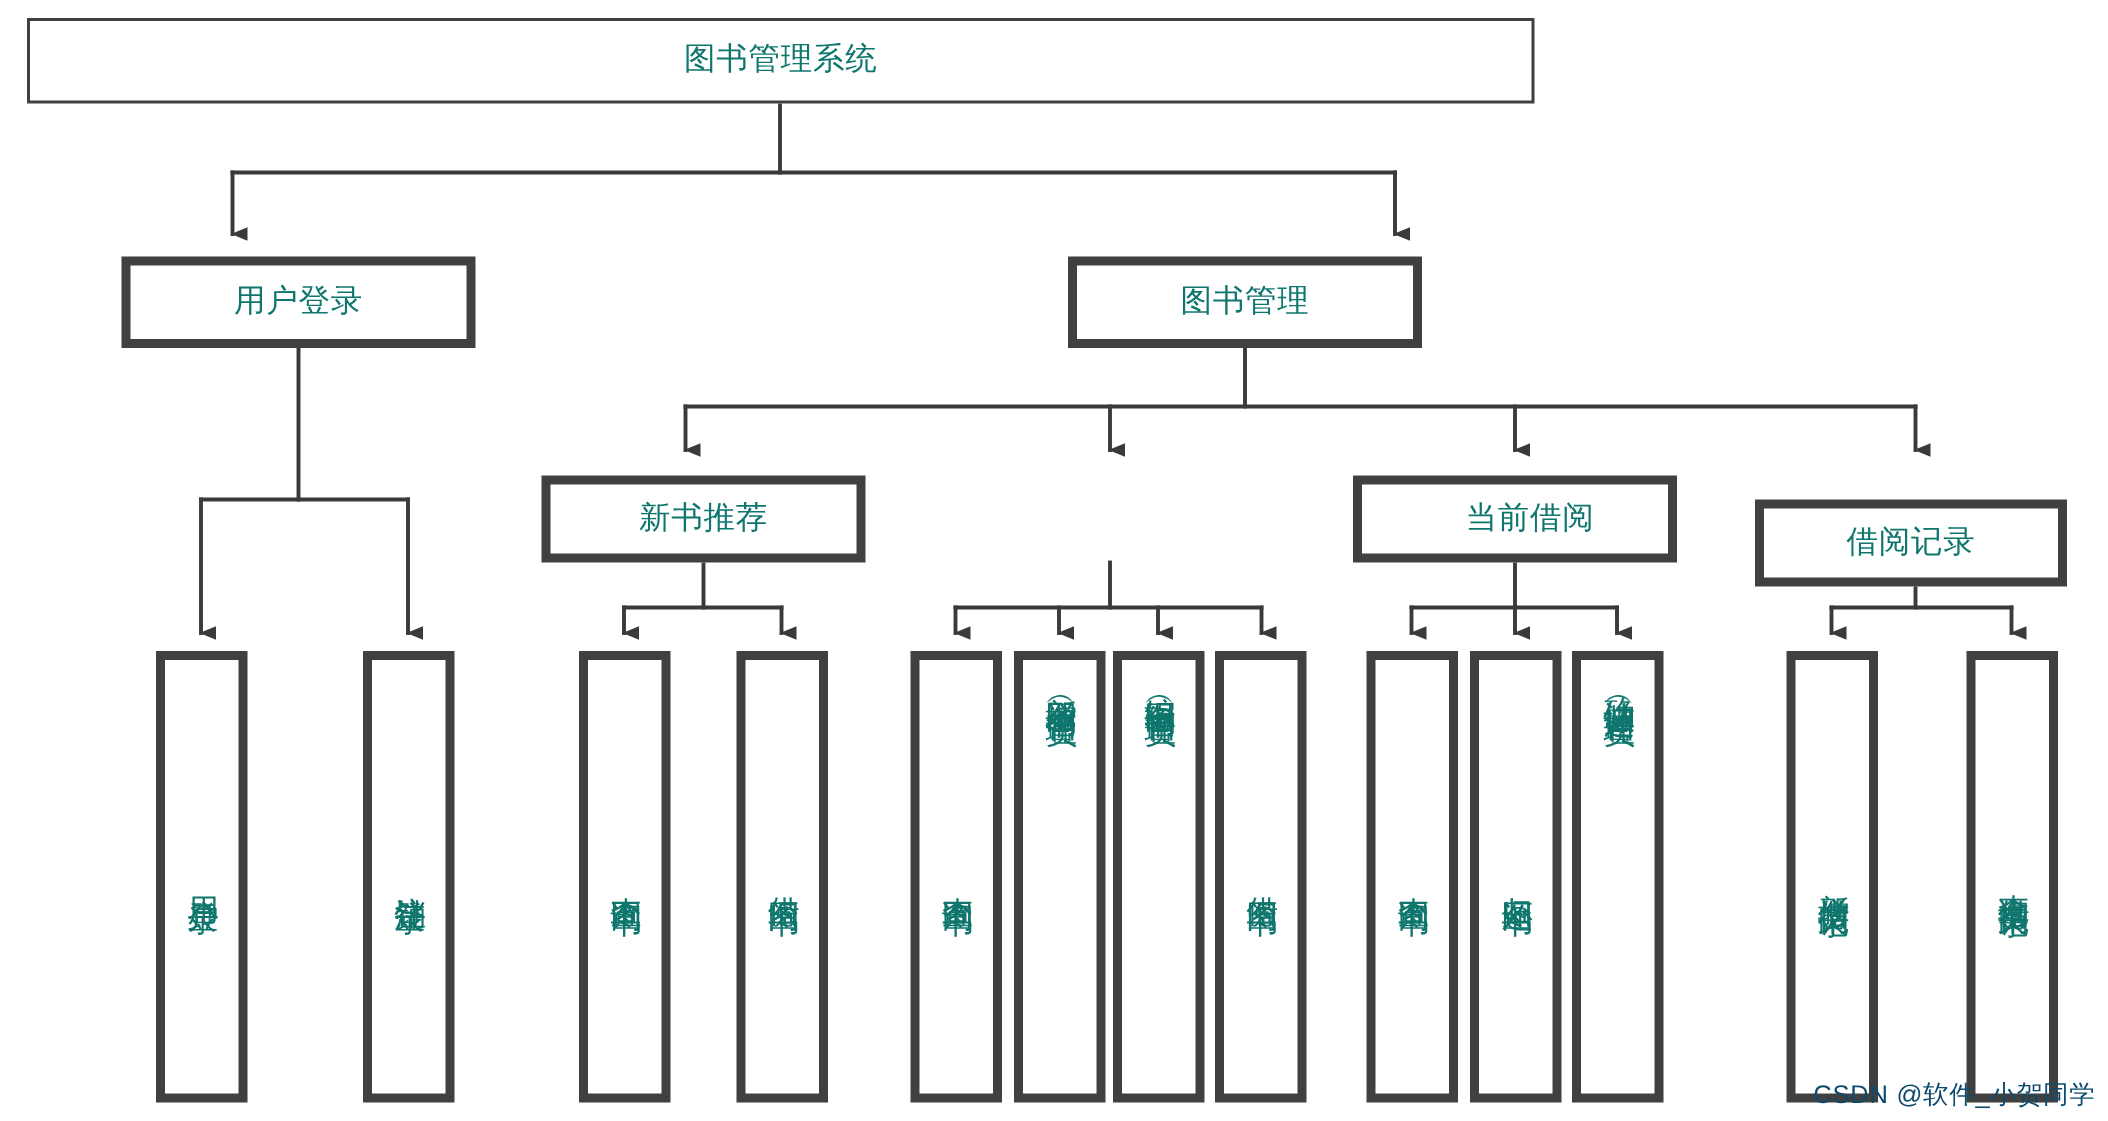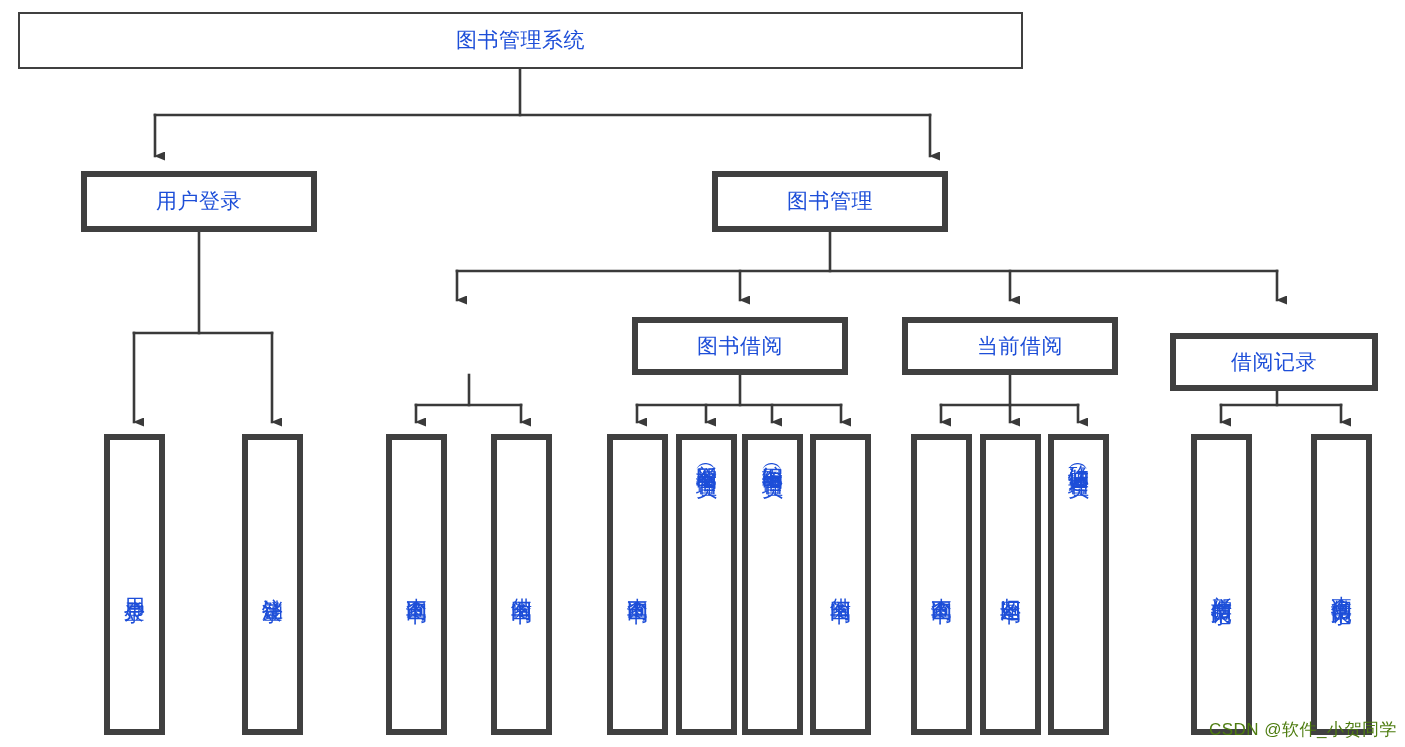--- a/index.html
+++ b/index.html
@@ -27,21 +27,21 @@
     pointer-events: none;
   }
   .node {
     position: absolute;
     box-sizing: border-box;
     border: 6px solid #404040;
     background: #ffffff;
     display: flex;
     align-items: center;
     justify-content: center;
-    color: #1d4ed8;
+    color: #0f766e;
   }
   .node.root {
     border-width: 2px;
   }
   .node .label {
     font-size: 21px;
     line-height: 1.15;
     letter-spacing: 0.5px;
     white-space: nowrap;
   }
@@ -64,21 +64,21 @@
     align-items: flex-start;
   }
   .node.vert.tall-text .label {
     margin-top: 2px;
   }
   .watermark {
     position: absolute;
     right: 8px;
     bottom: 6px;
     font-size: 17px;
-    color: #4d7c0f;
+    color: #0c4a6e;
     letter-spacing: 0.5px;
     white-space: nowrap;
     user-select: none;
   }
 </style>
 </head>
 <body>
 
 <div id="canvas">
 
@@ -137,24 +137,24 @@
   </div>
 
   <div class="node" style="left:81px; top:171px; width:236px; height:61px;">
     <span class="label">用户登录</span>
   </div>
 
   <div class="node" style="left:712px; top:171px; width:236px; height:61px;align-items:center;">
     <span class="label">图书管理</span>
   </div>
 
-
-  <div class="node" style="left:632px; top:317px; width:216px; height:58px;">
-    <span class="label">图书借阅</span>
-  </div>
+  <div class="node" style="left:361px; top:317px; width:216px; height:58px;">
+    <span class="label">新书推荐</span>
+  </div>
+
 
   <div class="node" style="left:902px; top:317px; width:216px; height:58px;padding-left:20px;">
     <span class="label">当前借阅</span>
   </div>
 
   <div class="node" style="left:1170px; top:317px; width:208px; height:58px;margin-top:16px;">
     <span class="label">借阅记录</span>
   </div>
 
   <div class="node vert" style="left:104px; top:434px; width:61px; height:301px;">

